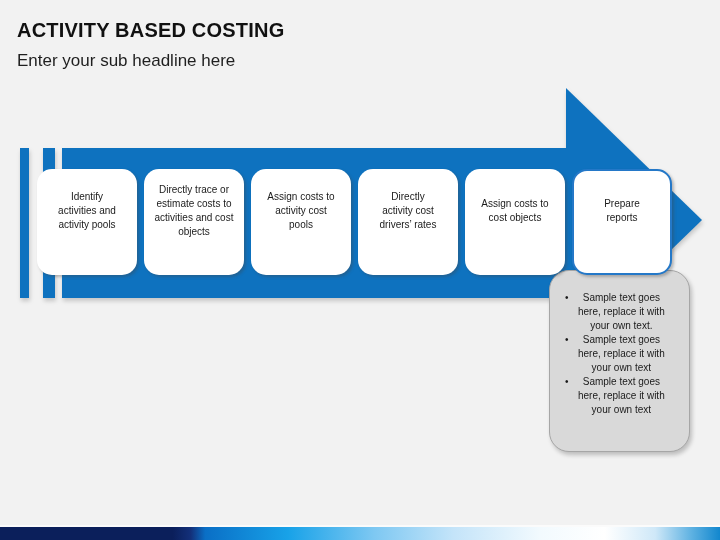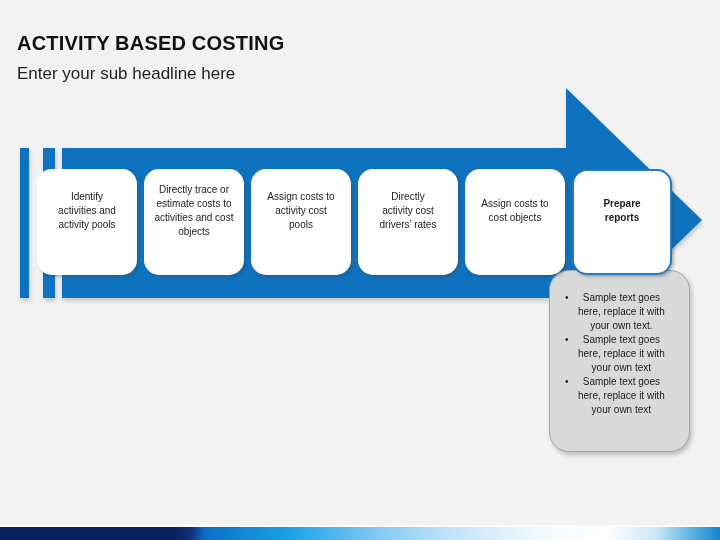--- a/index.html
+++ b/index.html
@@ -14,21 +14,21 @@
   }
   html,body{margin:0;padding:0;background:#fff;}
   .slide{
     position:relative;
     width:720px;height:540px;
     background:var(--background);
     overflow:hidden;
     font-family:"Liberation Sans", sans-serif;
     color:var(--text);
   }
-  .header{position:absolute;left:17px;top:31px;width:650px;}
+  .header{position:absolute;left:17px;top:18px;width:650px;}
   .title{
     font-size:20px;font-weight:bold;letter-spacing:0.2px;
     color:#111;line-height:1.2;
   }
   .subtitle{
     font-size:17px;font-weight:400;color:#1f1f1f;
     margin-top:9px;line-height:1.2;
   }
   .arrow-svg{position:absolute;left:0;top:0;
     filter:drop-shadow(1px 3px 2px rgba(0,0,0,0.18));}
@@ -40,21 +40,21 @@
     box-shadow:2px 2px 3px rgba(70,70,70,0.35);
     display:flex;align-items:center;justify-content:center;
     padding-bottom:22px;box-sizing:border-box;
     z-index:3;
   }
   .step-box.b1{left:37px;}
   .step-box.b2{left:144px;}
   .step-box.b3{left:251px;}
   .step-box.b4{left:358px;}
   .step-box.b5{left:465px;}
-  .step-box.b6{left:572px;border:2px solid var(--box6-border);font-weight:bold;}
+  .step-box.b6{left:572px;border:2px solid var(--box6-border);}
   .step-label{
     white-space:pre-line;text-align:center;
     font-size:10px;line-height:14px;color:#1a1a1a;
   }
   .callout{
     position:absolute;left:549px;top:270px;width:141px;height:182px;
     background:var(--callout-fill);
     border:1px solid var(--callout-border);
     border-radius:20px;
     box-shadow:2px 3px 4px rgba(0,0,0,0.22);

